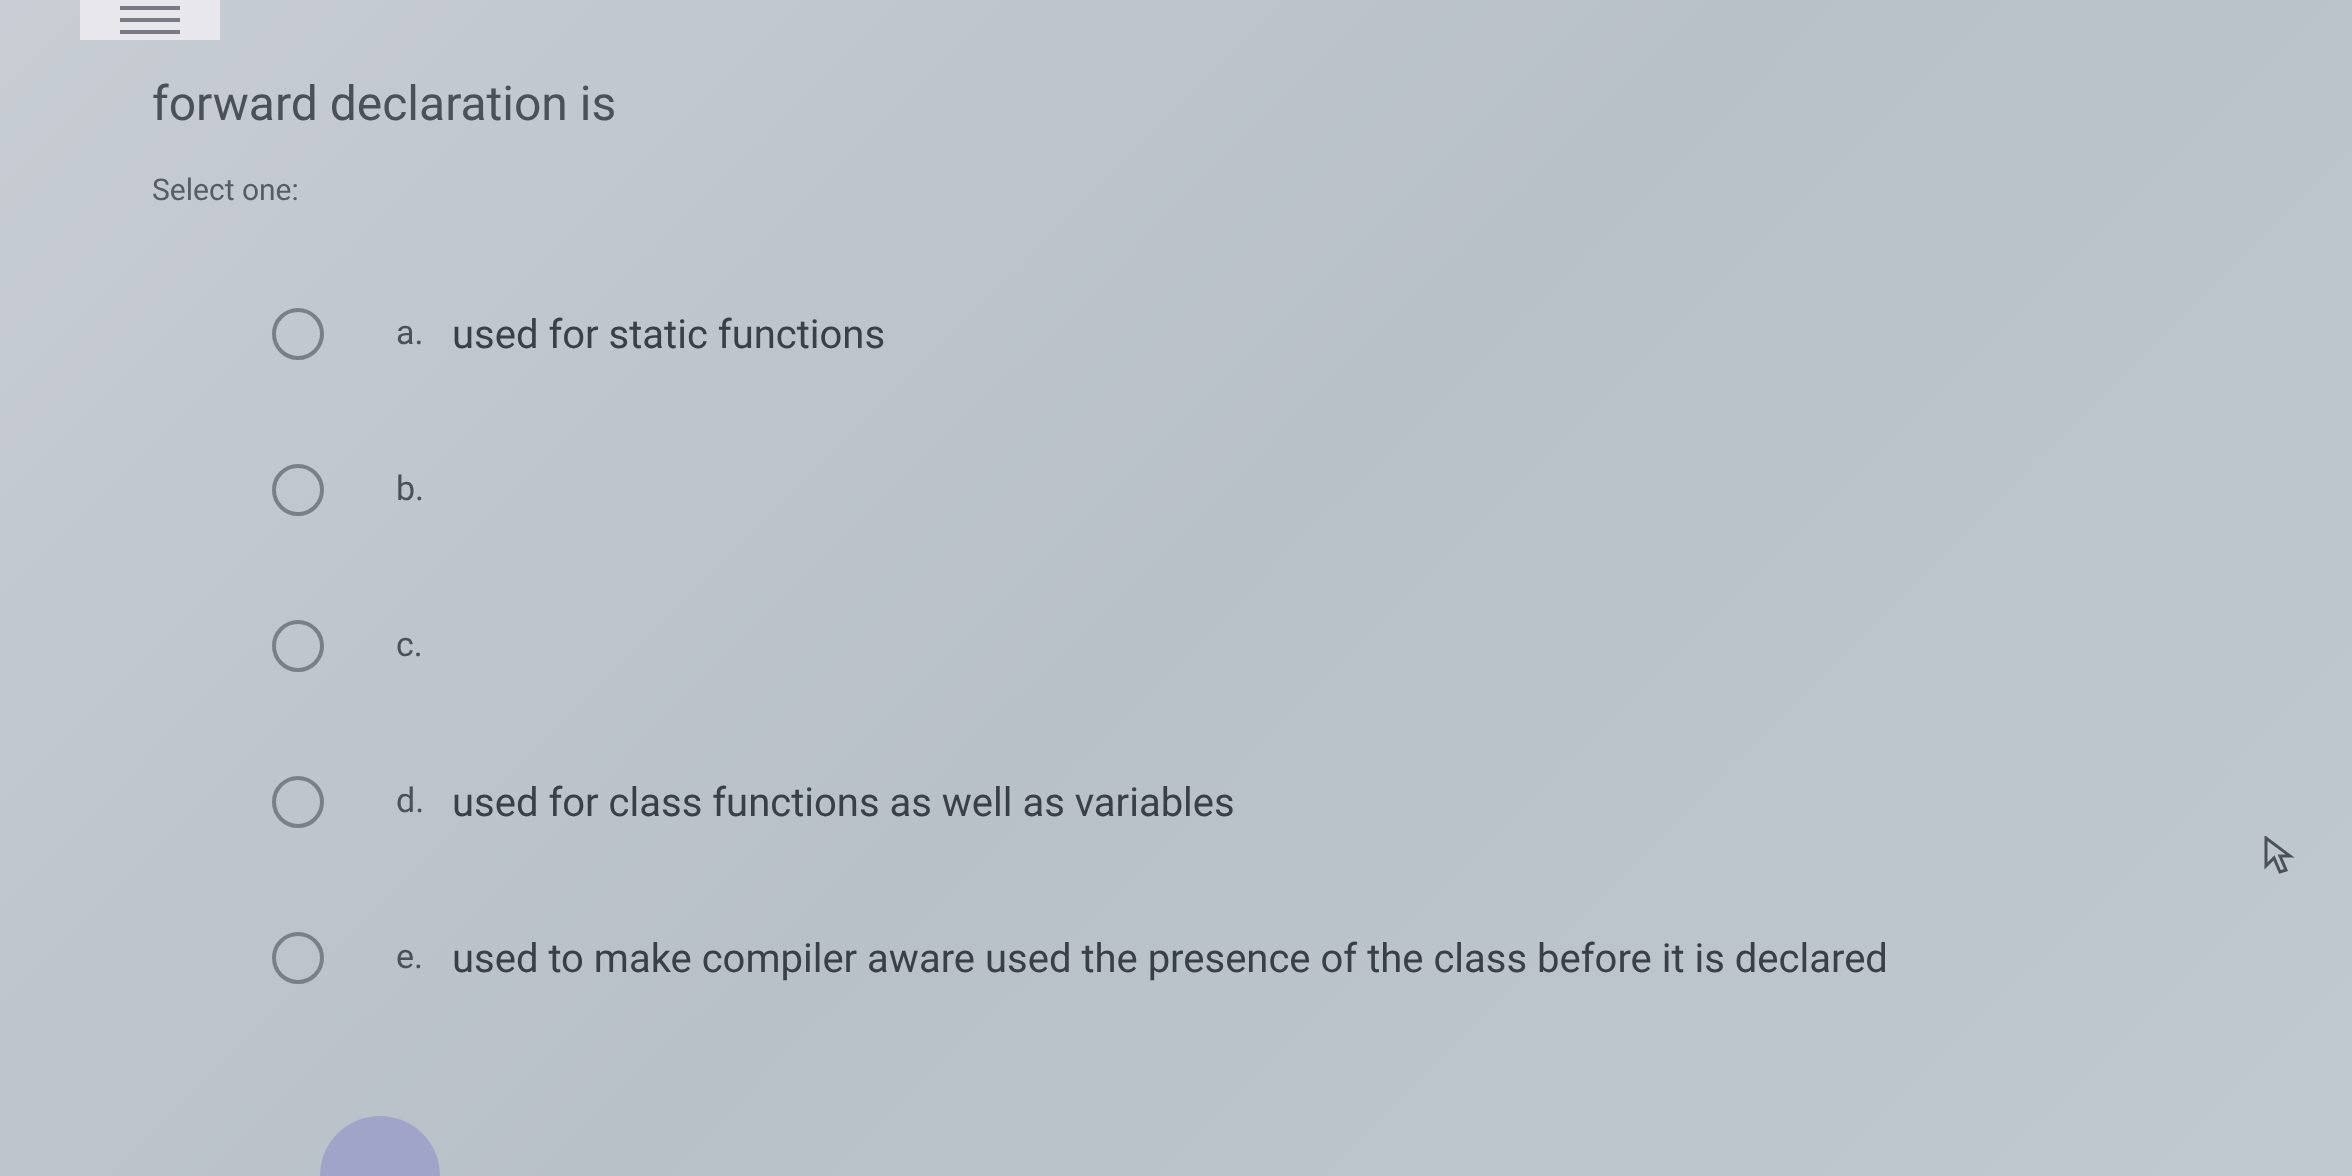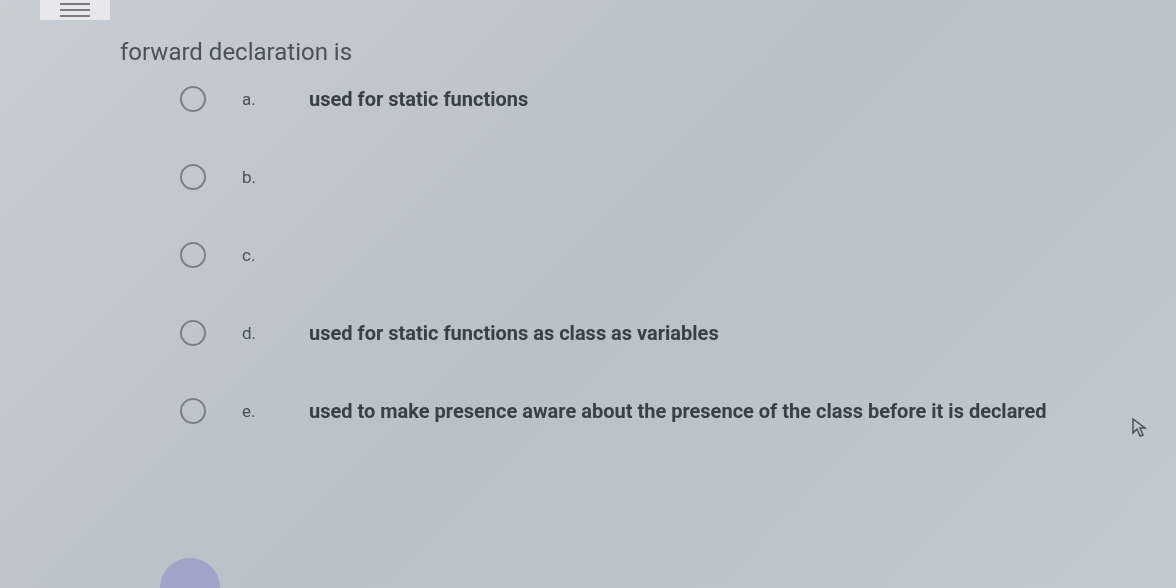--- a/index.html
+++ b/index.html
@@ -28,21 +28,21 @@
       gap: 4px;
       padding: 2px 20px;
     }
     .hamburger span {
       display: block;
       height: 2px;
       background: #7a7a85;
       width: 100%;
     }
     .content {
-      padding: 38px 0 0 120px;
+      padding: 38px 0 0 76px;
     }
     .question-title {
       font-size: 24px;
       color: #4a5158;
       font-weight: 400;
       margin-bottom: 20px;
     }
     .select-label {
       font-size: 15px;
       color: #565d64;
@@ -69,22 +69,21 @@
     .option-letter {
       font-size: 17px;
       color: #4a5158;
       width: 28px;
       flex-shrink: 0;
       text-align: left;
     }
     .option-text {
       font-size: 20px;
       color: #394048;
-      font-weight: 700;
-      margin-left: 39px;
+      font-weight: 400;
     }
     .cursor {
       position: absolute;
       right: 28px;
       top: 418px;
       width: 16px;
       height: 20px;
       pointer-events: none;
     }
     .avatar-bubble {
@@ -101,20 +100,21 @@
 <body>
 
 <div class="hamburger">
   <span></span>
   <span></span>
   <span></span>
 </div>
 
 <div class="content">
   <div class="question-title">forward declaration is</div>
+  <div class="select-label">Select one:</div>
 
   <div class="options">
 
     <div class="option-row">
       <div class="radio"></div>
       <div class="option-letter">a.</div>
       <div class="option-text">used for static functions</div>
     </div>
 
     <div class="option-row">
@@ -123,27 +123,27 @@
     </div>
 
     <div class="option-row">
       <div class="radio"></div>
       <div class="option-letter">c.</div>
     </div>
 
     <div class="option-row">
       <div class="radio"></div>
       <div class="option-letter">d.</div>
-      <div class="option-text">used for static functions as class as variables</div>
+      <div class="option-text">used for class functions as well as variables</div>
     </div>
 
     <div class="option-row">
       <div class="radio"></div>
       <div class="option-letter">e.</div>
-      <div class="option-text">used to make presence aware about the presence of the class before it is declared</div>
+      <div class="option-text">used to make compiler aware used the presence of the class before it is declared</div>
     </div>
 
   </div>
 </div>
 
 <svg class="cursor" viewBox="0 0 16 20">
   <path d="M 1 1 L 1 15 L 5 11 L 8 18 L 11 17 L 8 10 L 13 10 Z" fill="none" stroke="#4a5158" stroke-width="1.5"></path>
 </svg>
 
 <div class="avatar-bubble"></div>

